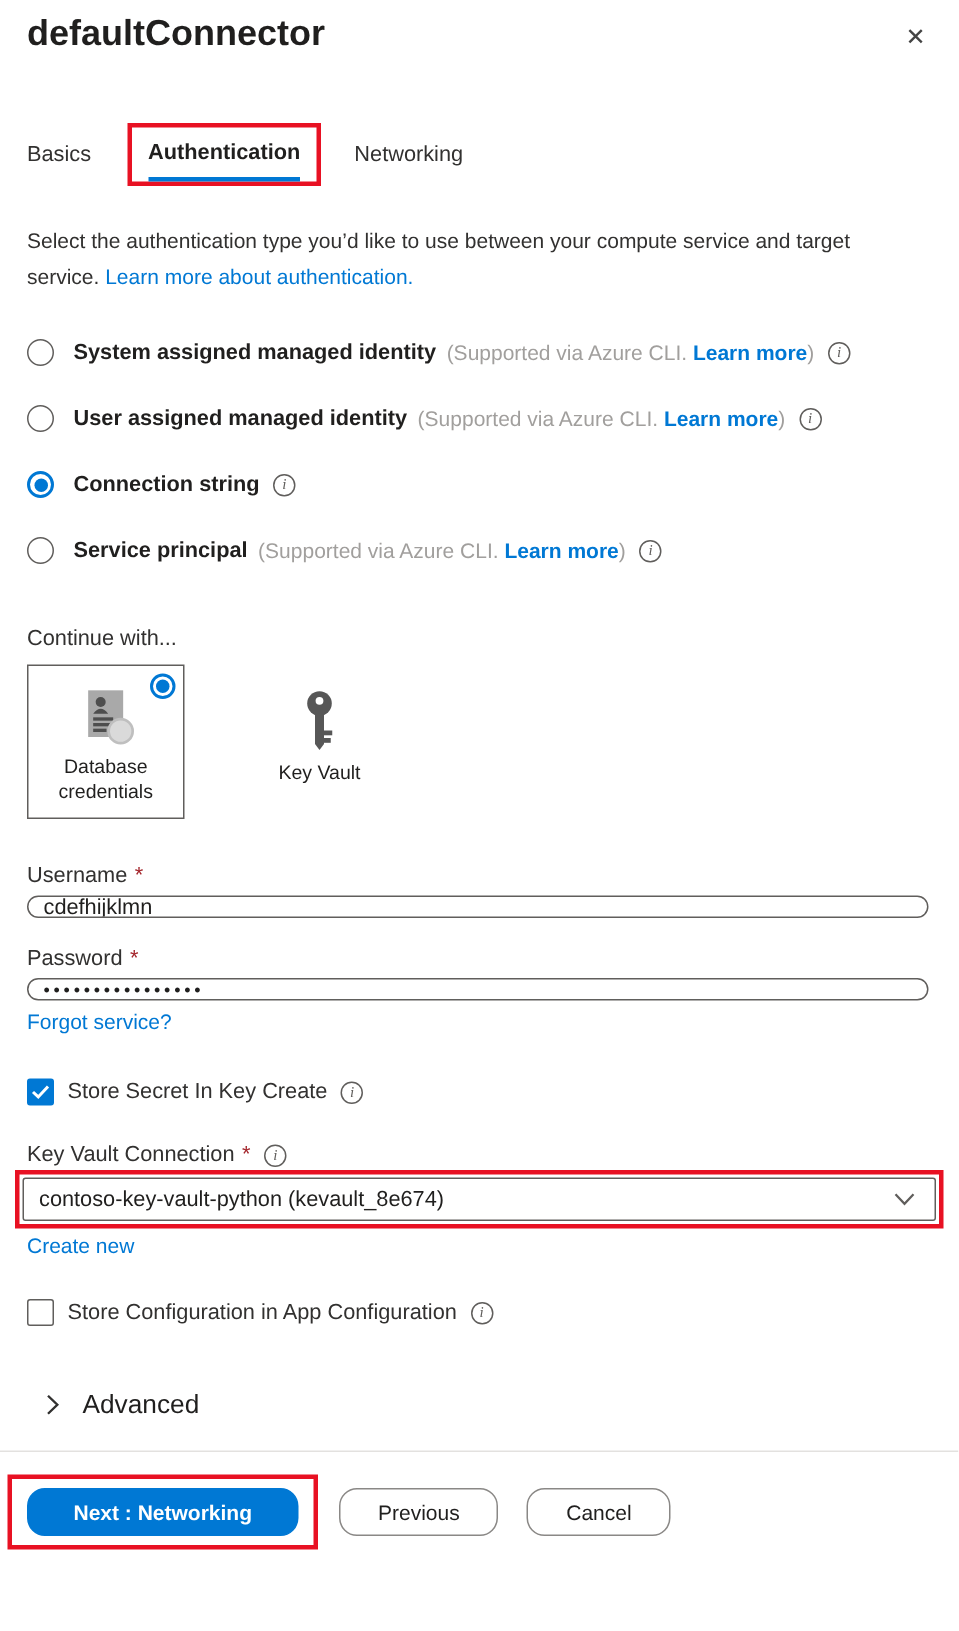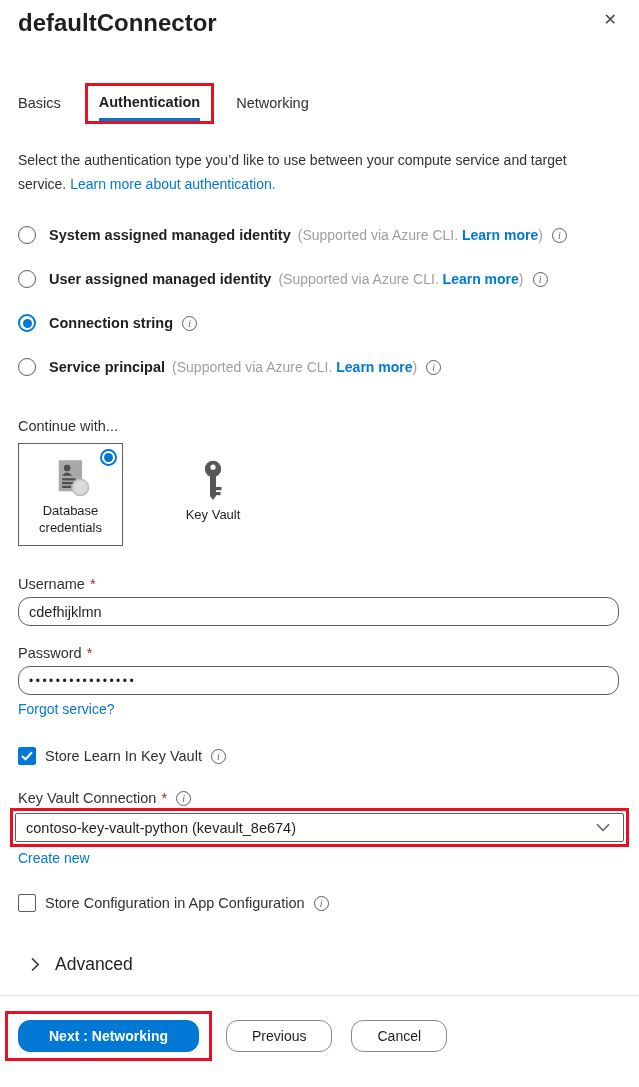--- a/index.html
+++ b/index.html
@@ -8,21 +8,21 @@
     height: 1087px;
     font-family: "Liberation Sans", sans-serif;
     font-size: 14px;
     color: #323130;
     overflow: hidden;
     position: relative;
   }
   .panel { padding: 8px 20px 0 18px; }
 
   
-  .hdr { display: flex; justify-content: space-between; align-items: flex-start; }
+  .hdr { display: flex; justify-content: space-between; align-items: flex-end; }
   .title { font-size: 24px; font-weight: 700; color: #201f1e; line-height: 30px; }
   .close-btn { font-size: 16px; color: #444; cursor: pointer; padding: 4px 2px; line-height: 16px; font-weight: 400; }
 
   
   .tabs { display: flex; align-items: center; margin-top: 40px; height: 50px; }
   .tab { font-size: 14.5px; color: #323130; cursor: pointer; }
   .tab-hl { border: 3px solid #e81123; padding: 8px 11px 0 11px; margin-left: 24px; margin-right: 2px; }
   .tab.active { font-weight: 700; color: #201f1e; border-bottom: 3px solid #0078d4; padding-bottom: 8px; display: inline-block; }
   .tab-networking { margin-left: 20px; }
 
@@ -50,21 +50,21 @@
     display: flex; flex-direction: column; align-items: center; padding-top: 14px; cursor: pointer; background: #fff; }
   .tile-radio { position: absolute; top: 5px; right: 5px; width: 17px; height: 17px; border: 2px solid #0078d4;
     border-radius: 50%; display: flex; align-items: center; justify-content: center; }
   .tile-radio .dot { width: 9px; height: 9px; border-radius: 50%; background: #0078d4; }
   .tile-label { font-size: 13px; color: #201f1e; text-align: center; line-height: 1.3; margin-top: 5px; }
   .tile.plain { border: none; width: auto; min-width: 96px; padding-top: 17px; margin-left: 30px; }
 
   
   .field-label { margin-top: 0; font-size: 14.5px; color: #323130; display: flex; align-items: center; }
   .req { color: #a4262c; margin-left: 5px; }
-  .text-input { width: 100%; height: 29px; border: 1px solid #605e5c; border-radius: 12px; margin-top: 5px;
+  .text-input { width: 100%; height: 15px; border: 1px solid #605e5c; border-radius: 12px; margin-top: 5px;
     font-family: "Liberation Sans", sans-serif; font-size: 14.5px; color: #201f1e; padding: 0 10px; outline: none; background: #fff; }
   .pwd { font-size: 12px; letter-spacing: 2.5px; }
   .small-link { display: inline-block; margin-top: 6px; font-size: 14px; }
 
   .chk-row { display: flex; align-items: center; cursor: pointer; }
   .chk { width: 18px; height: 18px; border: 1px solid #605e5c; border-radius: 2px; margin-right: 9px; background: #fff; flex: 0 0 18px; }
   .chk.checked { background: #0078d4; border-color: #0078d4; display: flex; align-items: center; justify-content: center; }
   .chk-label { font-size: 14.5px; color: #323130; }
 
   .red-outline { border: 3px solid #e81123; padding: 2px; margin: 2px -10px 0 -8px; }
@@ -202,21 +202,21 @@
   <input class="text-input pwd" type="text" value="••••••••••••••••" style="">
   <a class="link small-link">Forgot service?</a>
 
   
   <div class="chk-row" style="margin-top:30px;">
     <span class="chk checked">
       <svg width="12" height="10" viewBox="0 0 12 10">
         <polyline points="1,5 4.5,8.3 11,1.3" fill="none" stroke="#ffffff" stroke-width="2"></polyline>
       </svg>
     </span>
-    <span class="chk-label">Store Learn In Key Vault</span>
+    <span class="chk-label">Store Secret In Key Create</span>
     <span class="info-icon">i</span>
   </div>
 
   
   <div class="field-label" style="margin-top:25px;">
     <span>Key Vault Connection</span>
     <span class="req">*</span>
     <span class="info-icon">i</span>
   </div>
   <div class="red-outline">

